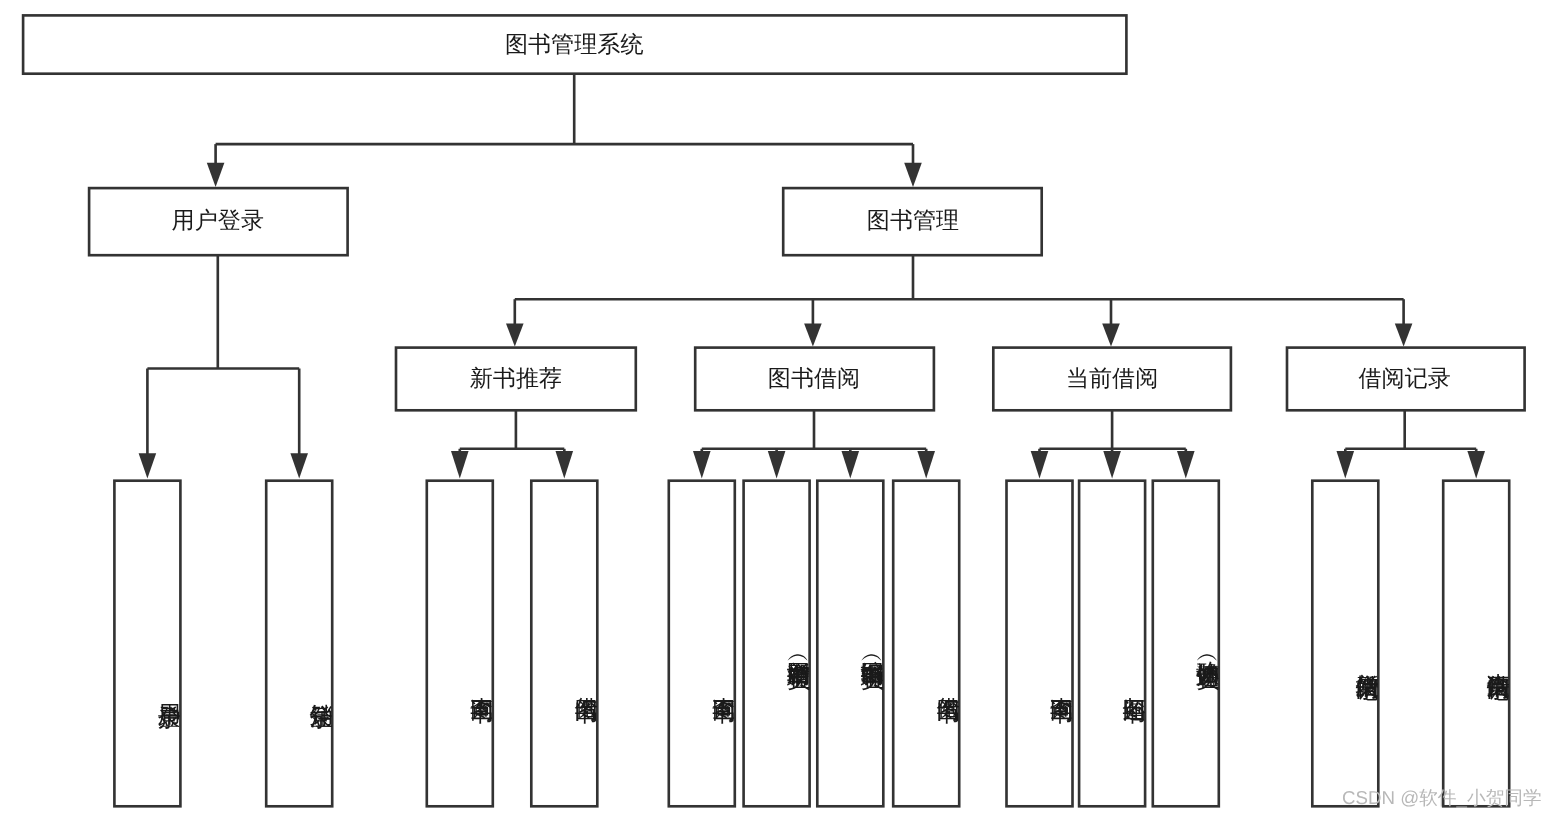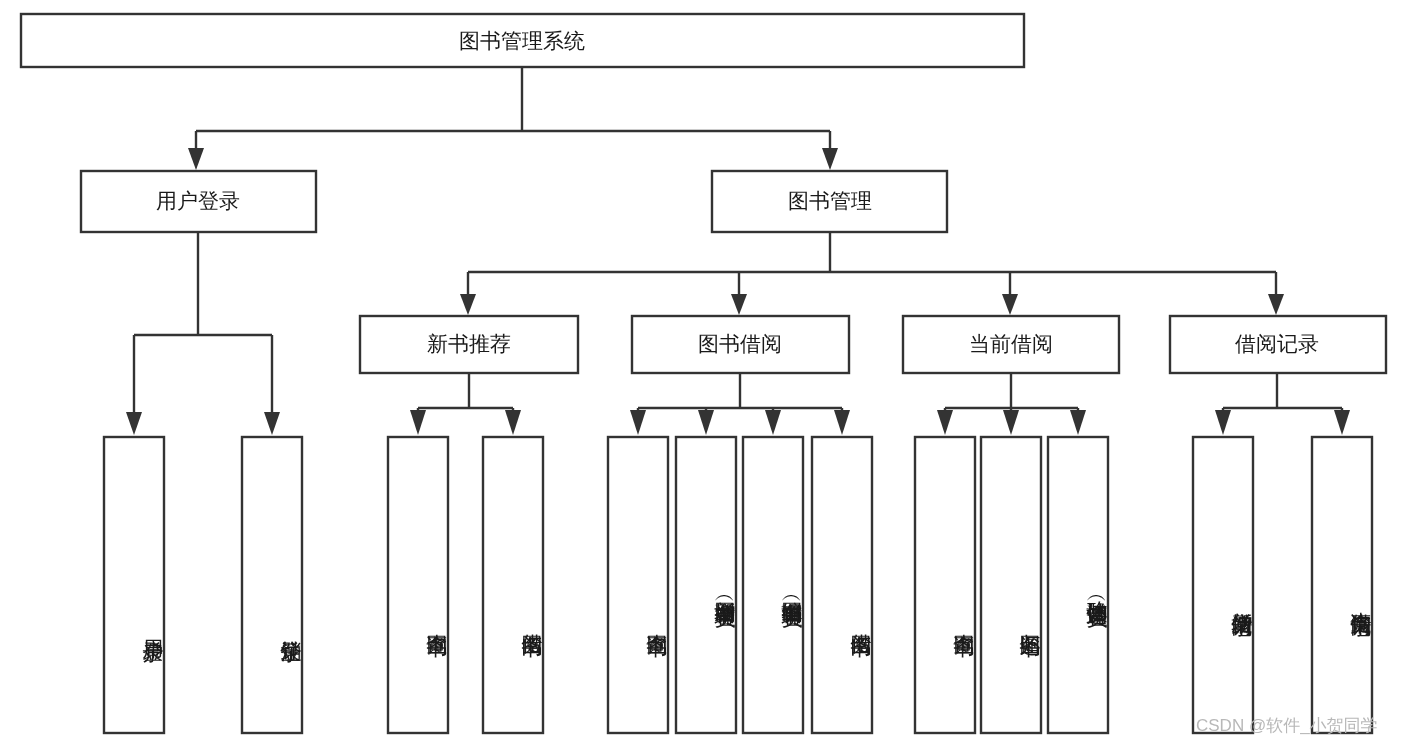--- a/index.html
+++ b/index.html
@@ -192,15 +192,15 @@
   <div class="node-label-v" style="left:743px; top:443px; width:60px; height:290px;">编辑图书（管理员）</div>
   <div class="node-label-v" style="left:812px; top:505px; width:60px; height:228px;">借阅图书</div>
 
   <div class="node-label-v" style="left:915px; top:505px; width:60px; height:228px;">查询图书</div>
   <div class="node-label-v" style="left:981px; top:505px; width:60px; height:228px;">归还图书</div>
   <div class="node-label-v" style="left:1048px; top:443px; width:60px; height:290px;">确认归还（管理员）</div>
 
   <div class="node-label-v" style="left:1193px; top:463px; width:60px; height:270px;">新增借阅记录</div>
   <div class="node-label-v" style="left:1312px; top:463px; width:60px; height:270px;">查询借阅记录</div>
 
-  <div class="watermark" style="left:1196px; top:714px;">CSDN @软件_小贺同学</div>
+  <div class="watermark" style="left:1196px; top:714px;padding-left:24px;">CSDN @软件_小贺同学</div>
 
 </div>
 
 </body></html>

